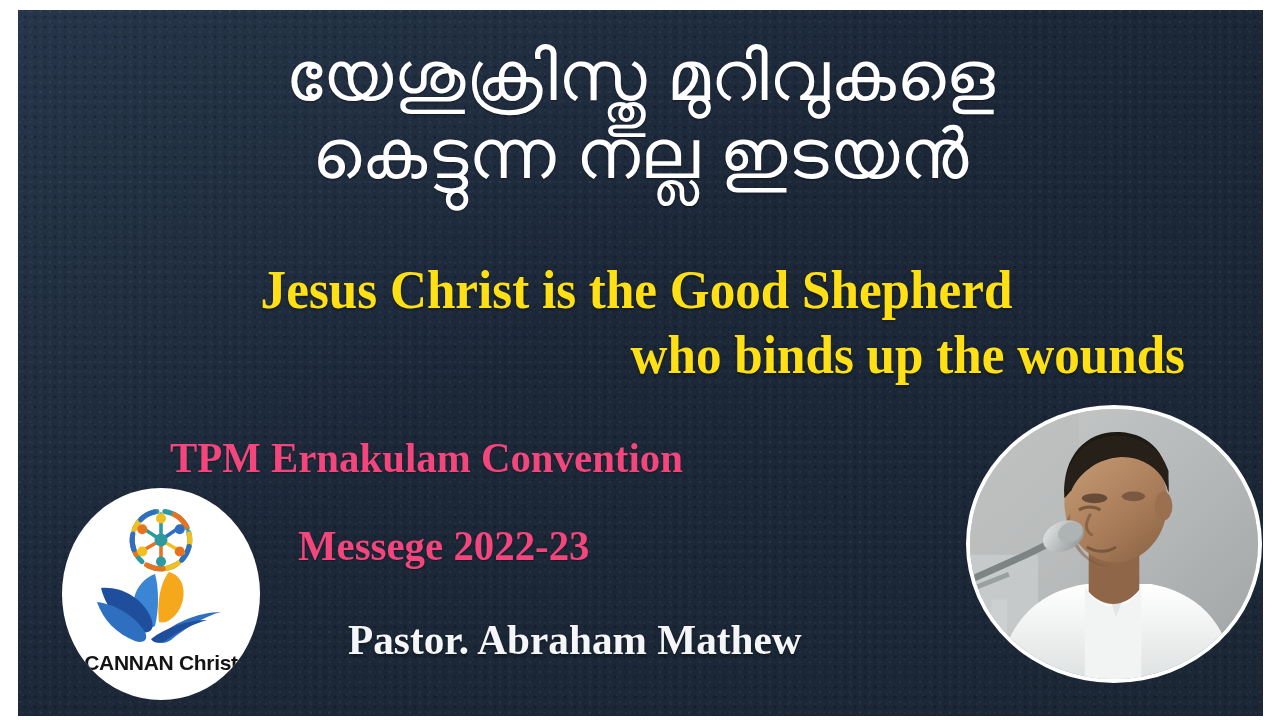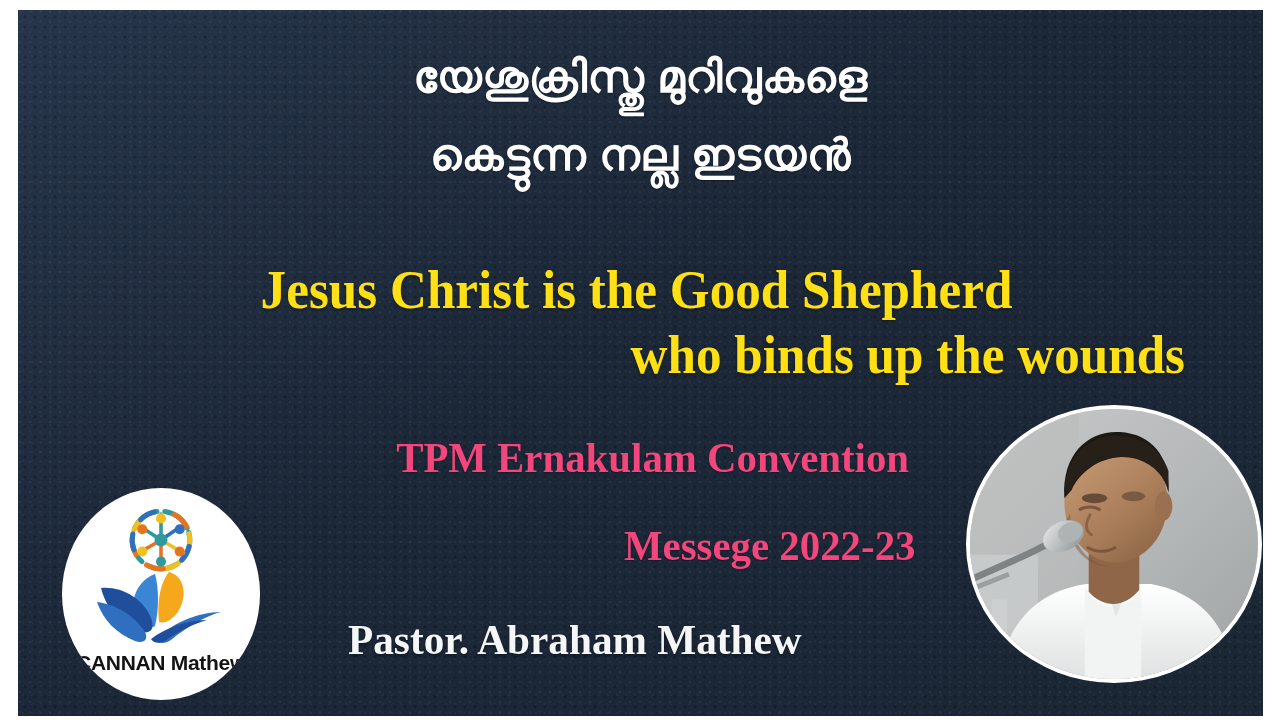--- a/index.html
+++ b/index.html
@@ -36,22 +36,22 @@
   
   .mal-wrap {
     position:absolute;
     left:0; right:0; top:28px;
     text-align:center;
   }
   .mal-line {
     display:block;
     color:#ffffff;
     font-family:"Liberation Sans", sans-serif;
-    font-weight:700;
-    font-size:44px;
+    font-weight:400;
+    font-size:69px;
     line-height:78px;
     letter-spacing:0.5px;
     white-space:nowrap;
     text-shadow:0 1px 2px rgba(0,0,0,0.45);
   }
 
   
   .eng-wrap {
     position:absolute;
     left:70px; right:78px; top:251px;
@@ -68,21 +68,20 @@
     transform:scaleX(0.93);
   }
   .eng-line.l1 { text-align:center; transform-origin:center; }
   .eng-line.l2 { text-align:right; transform-origin:right; margin-top:8px; }
 
   
   .pink-wrap {
     position:absolute;
     left:130px; top:425px;
     width:800px;
-    text-align:right;
   }
   .pink-line {
     display:block;
     color:#f2467c;
     font-family:"Liberation Serif", serif;
     font-weight:700;
     font-size:43px;
     line-height:46px;
     white-space:nowrap;
     text-shadow:0 1px 2px rgba(0,0,0,0.35);
@@ -210,21 +209,21 @@
       <svg class="logo-leaves" viewBox="0 0 132 74">
         <path d="M74 2 C90 6 92 26 84 40 C78 50 70 54 64 52 C62 36 64 14 74 2 Z" fill="#f5a81c"></path>
         <path d="M60 4 C44 10 34 28 40 46 C44 56 54 60 60 56 C64 40 64 18 60 4 Z" fill="#3a86d4"></path>
         <path d="M6 18 C26 16 48 28 56 48 C60 58 56 64 48 62 C30 58 12 42 6 18 Z" fill="#1f4f9c"></path>
         <path d="M2 32 C20 34 40 46 50 62 C54 70 48 74 40 71 C22 64 8 50 2 32 Z" fill="#2f6fc0"></path>
         <path d="M126 42 C110 46 90 58 76 70 C70 74 64 74 60 70 C76 54 102 42 126 42 Z" fill="#2f6fc0"></path>
         <path d="M112 50 C98 54 82 62 70 71 C64 74 58 73 56 69 C70 58 92 50 112 50 Z" fill="#1f4f9c"></path>
       </svg>
 
       <div class="logo-text">
-        <span>CANNAN Mathew</span>
+        <span>CANNAN Christ</span>
       </div>
     </div>
 
     <div id="speaker-photo">
       <svg viewBox="0 0 296 278" preserveAspectRatio="xMidYMid slice">
         <defs>
           <linearGradient id="bgG" x1="0" y1="0" x2="1" y2="1">
             <stop offset="0%" stop-color="#c9cbcb"></stop>
             <stop offset="55%" stop-color="#b4b7b7"></stop>
             <stop offset="100%" stop-color="#9fa3a3"></stop>

